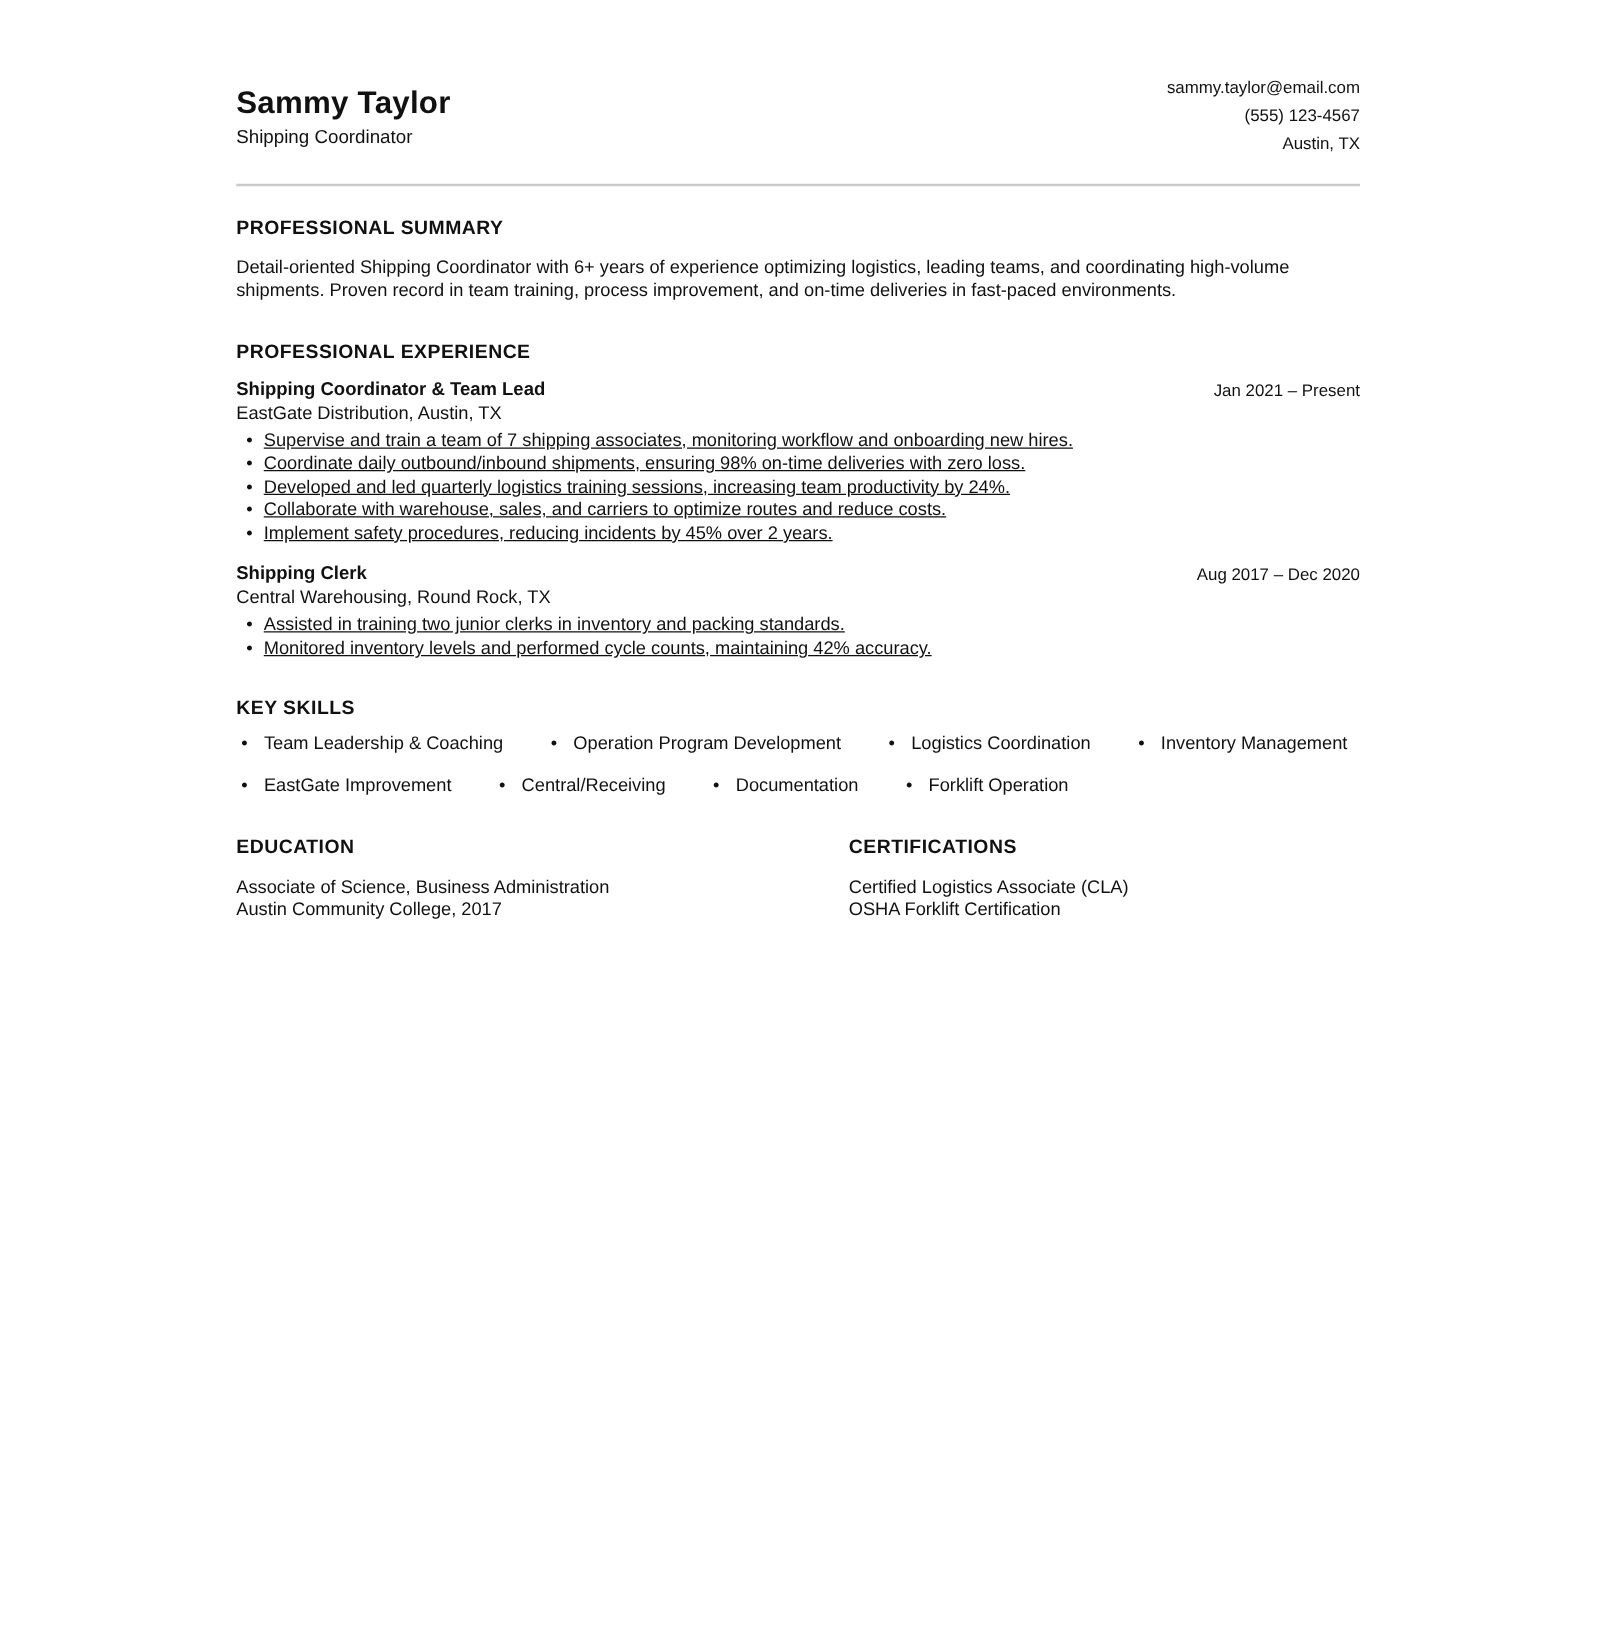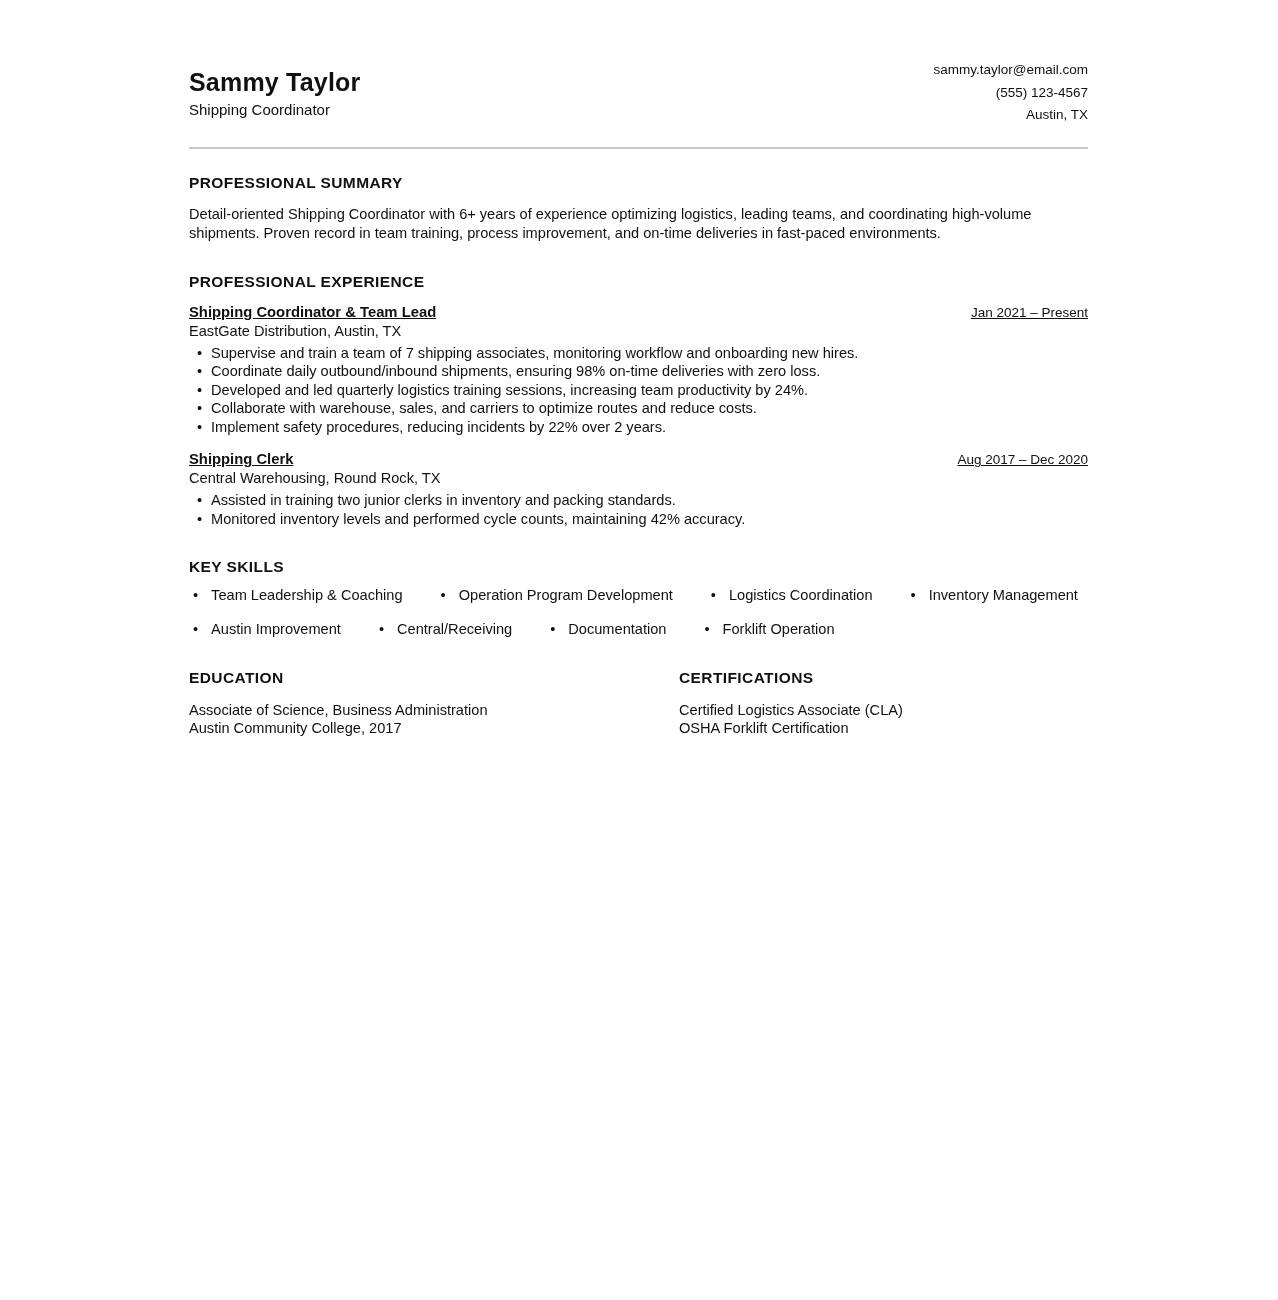--- a/index.html
+++ b/index.html
@@ -55,32 +55,33 @@
   .summary-text {
     margin-top: 13px;
     font-size: 14.6px;
     line-height: 19px;
   }
 
   .experience-heading { margin-top: 29px; }
 
   .job { margin-top: 12px; }
   .job + .job { margin-top: 14px; }
-  .job-header { display: flex; justify-content: space-between; align-items: flex-start; text-decoration: underline; }
+  .job-header { display: flex; justify-content: space-between; align-items: flex-start; }
   .job-title {
     font-size: 14.8px;
     font-weight: bold;
     line-height: 19px;
   }
   .job-dates { font-size: 13.5px; line-height: 19px; }
   .job-company { font-size: 14.6px; line-height: 19px; }
   ul.bullets {
     list-style: none;
     margin-top: 3px;
     padding-left: 22px;
+    text-decoration: underline;
   }
   ul.bullets li {
     position: relative;
     font-size: 14.6px;
     line-height: 18.6px;
   }
   ul.bullets li::before {
     content: "\2022";
     position: absolute;
     left: -14px;
@@ -142,21 +143,21 @@
       <div class="job-header">
         <div class="job-title">Shipping Coordinator &amp; Team Lead</div>
         <div class="job-dates">Jan 2021 – Present</div>
       </div>
       <div class="job-company">EastGate Distribution, Austin, TX</div>
       <ul class="bullets">
         <li>Supervise and train a team of 7 shipping associates, monitoring workflow and onboarding new hires.</li>
         <li>Coordinate daily outbound/inbound shipments, ensuring 98% on-time deliveries with zero loss.</li>
         <li>Developed and led quarterly logistics training sessions, increasing team productivity by 24%.</li>
         <li>Collaborate with warehouse, sales, and carriers to optimize routes and reduce costs.</li>
-        <li>Implement safety procedures, reducing incidents by 22% over 2 years.</li>
+        <li>Implement safety procedures, reducing incidents by 45% over 2 years.</li>
       </ul>
     </div>
 
     <div class="job">
       <div class="job-header">
         <div class="job-title">Shipping Clerk</div>
         <div class="job-dates">Aug 2017 – Dec 2020</div>
       </div>
       <div class="job-company">Central Warehousing, Round Rock, TX</div>
       <ul class="bullets">
@@ -166,21 +167,21 @@
     </div>
   </div>
 
   <div>
     <div class="section-heading skills-heading">KEY SKILLS</div>
     <ul class="skills">
       <li>Team Leadership &amp; Coaching</li>
       <li>Operation Program Development</li>
       <li>Logistics Coordination</li>
       <li>Inventory Management</li>
-      <li>Austin Improvement</li>
+      <li>EastGate Improvement</li>
       <li>Central/Receiving</li>
       <li>Documentation</li>
       <li>Forklift Operation</li>
     </ul>
   </div>
 
   <div class="two-col">
     <div class="col-left">
       <div class="section-heading">EDUCATION</div>
       <div class="col-lines">

